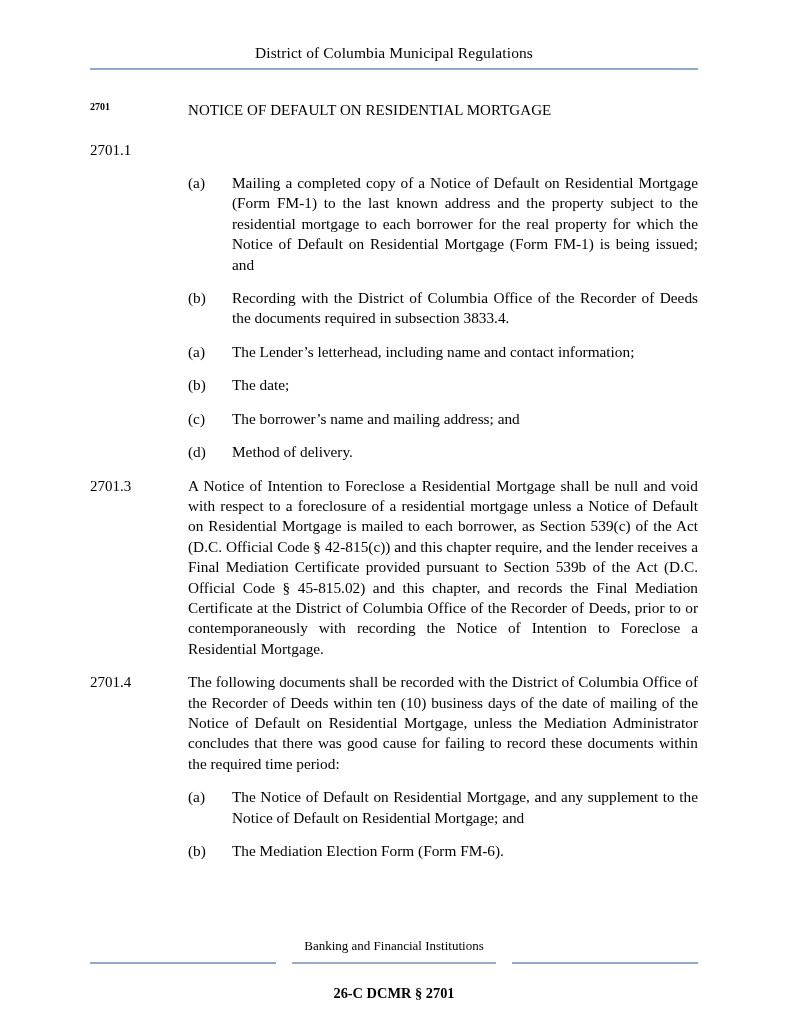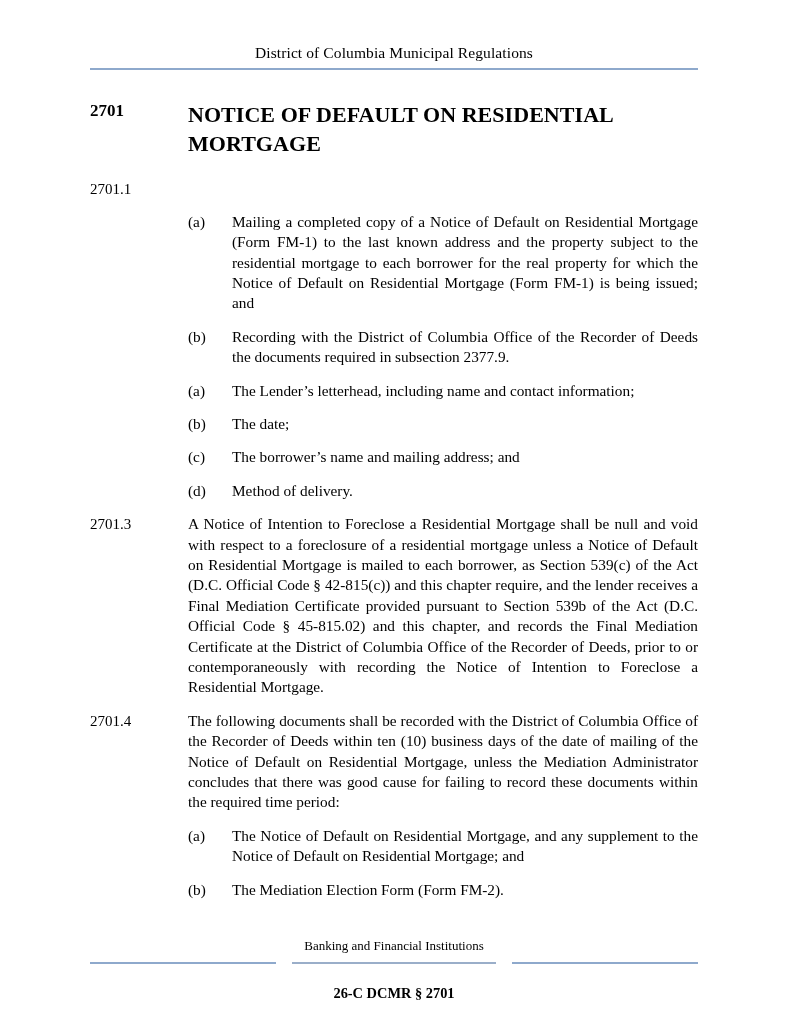--- a/index.html
+++ b/index.html
@@ -53,25 +53,25 @@
   
   .chapter-row {
     display: flex;
     align-items: flex-start;
     margin-bottom: 20px;
   }
   .chapter-num {
     width: 98px;
     flex: 0 0 98px;
     font-weight: bold;
-    font-size: 17px;
+    font-size: 10px;
   }
   .chapter-title {
-    font-weight: bold;
-    font-size: 22px;
+    font-weight: normal;
+    font-size: 15px;
     letter-spacing: 0.05px;
   }
 
   
   .section {
     display: flex;
     align-items: flex-start;
     margin-bottom: 13px;
   }
   .section-num {
@@ -179,21 +179,21 @@
     </div>
     <div class="subitems gap-before">
       <div class="subitem">
         <div class="subitem-pad"></div>
         <div class="subitem-label">(a)</div>
         <div class="subitem-text">Mailing a completed copy of a Notice of Default on Residential Mortgage (Form FM-1) to the last known address and the property subject to the residential mortgage to each borrower for the real property for which the Notice of Default on Residential Mortgage (Form FM-1) is being issued; and</div>
       </div>
       <div class="subitem">
         <div class="subitem-pad"></div>
         <div class="subitem-label">(b)</div>
-        <div class="subitem-text">Recording with the District of Columbia Office of the Recorder of Deeds the documents required in subsection 2377.9.</div>
+        <div class="subitem-text">Recording with the District of Columbia Office of the Recorder of Deeds the documents required in subsection 3833.4.</div>
       </div>
     </div>
 
     <div class="subitems gap-before">
       <div class="subitem">
         <div class="subitem-pad"></div>
         <div class="subitem-label">(a)</div>
         <div class="subitem-text nojustify">The Lender’s letterhead, including name and contact information;</div>
       </div>
       <div class="subitem">
@@ -224,21 +224,21 @@
     </div>
     <div class="subitems gap-before">
       <div class="subitem">
         <div class="subitem-pad"></div>
         <div class="subitem-label">(a)</div>
         <div class="subitem-text">The Notice of Default on Residential Mortgage, and any supplement to the Notice of Default on Residential Mortgage; and</div>
       </div>
       <div class="subitem">
         <div class="subitem-pad"></div>
         <div class="subitem-label">(b)</div>
-        <div class="subitem-text nojustify">The Mediation Election Form (Form FM-2).</div>
+        <div class="subitem-text nojustify">The Mediation Election Form (Form FM-6).</div>
       </div>
     </div>
 
   </div>
 
   <div class="doc-footer">
     <div class="footer-top">
       <div class="footer-center-label">Banking and Financial Institutions</div>
     </div>
     <div class="footer-rules">

